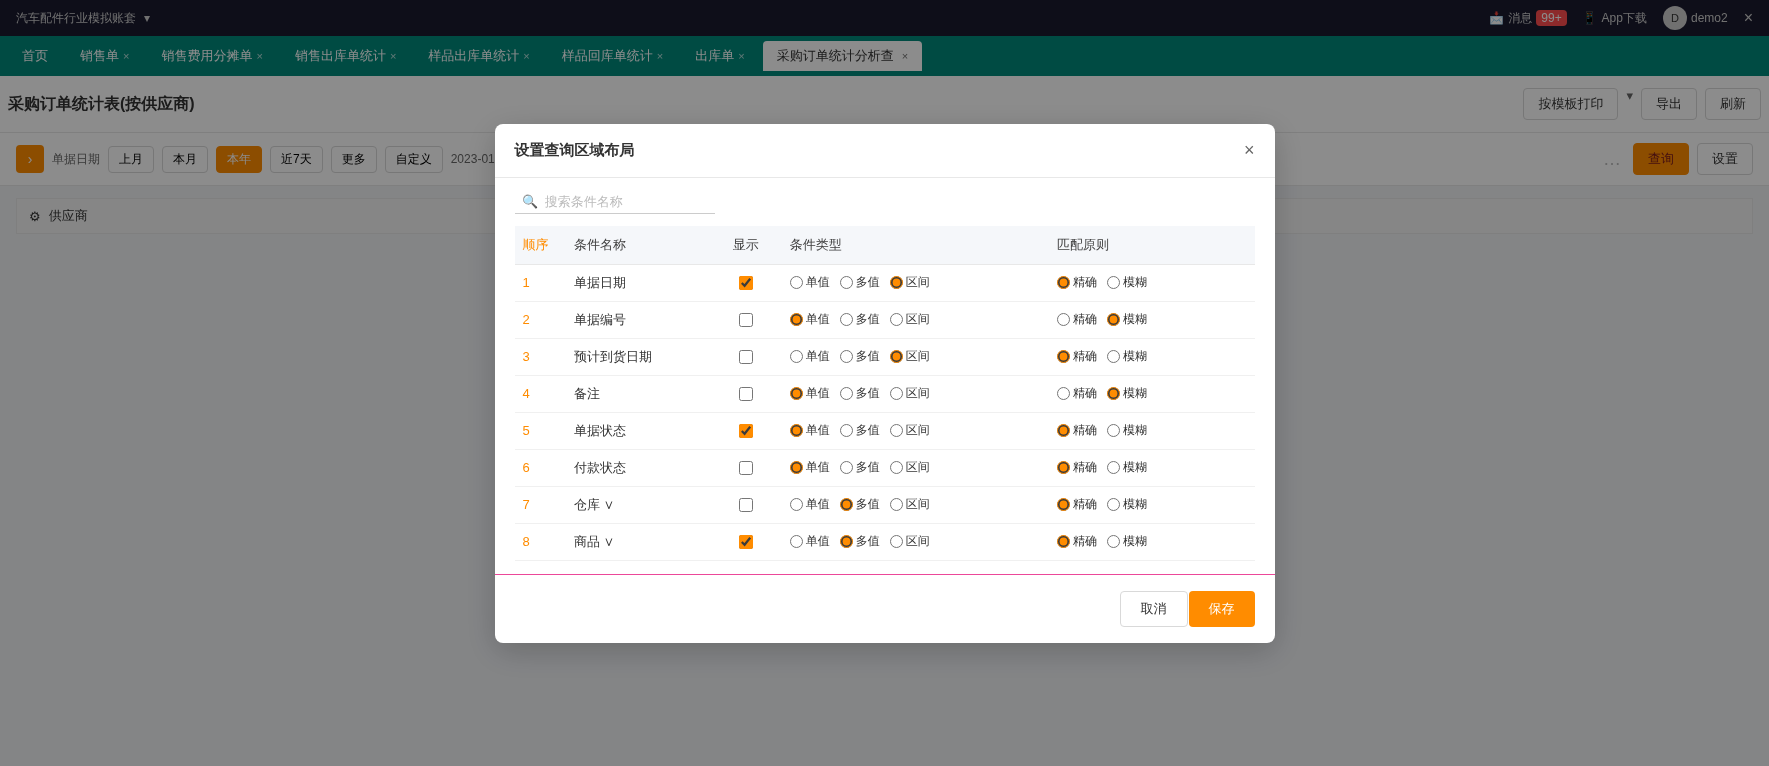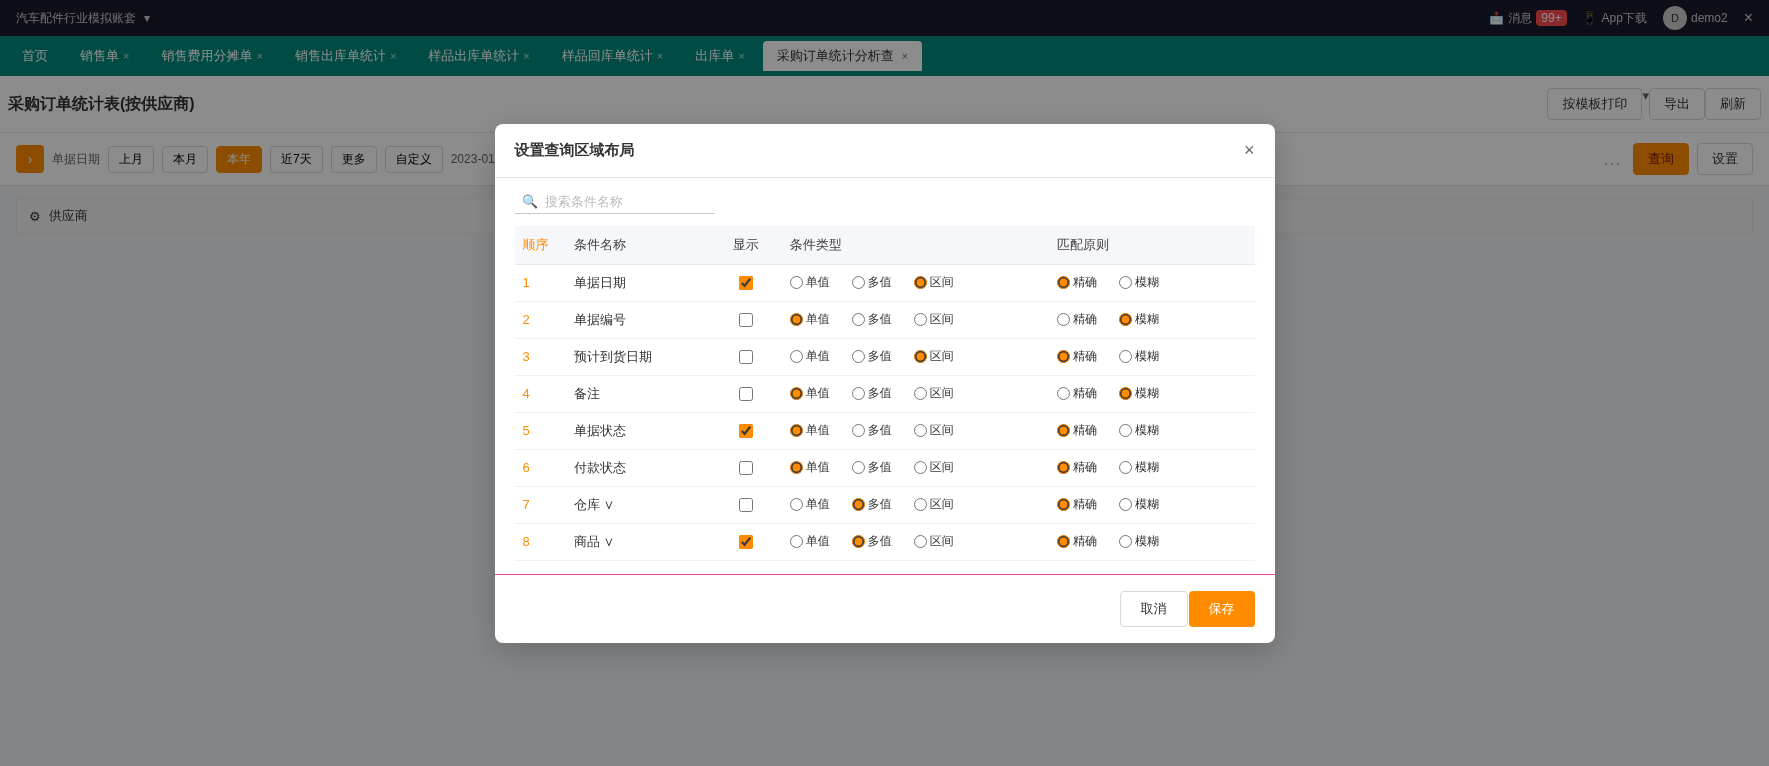--- a/index.html
+++ b/index.html
@@ -46,21 +46,21 @@
     
     .page-header {
       background: #fff;
       padding: 12px 8px;
       display: flex;
       align-items: center;
       justify-content: space-between;
       border-bottom: 1px solid #e8e8e8;
     }
     .page-title { font-size: 16px; font-weight: bold; color: #333; }
-    .page-actions { display: flex; align-items: flex-start; gap: 0; }
+    .page-actions { display: flex; align-items: flex-start; gap: 8px; }
     .btn { padding: 6px 14px; border-radius: 4px; border: 1px solid #d9d9d9; cursor: pointer; font-size: 13px; background: #fff; }
     .btn-primary { background: #ff8c00; color: #7f1d1d; border-color: #ff8c00; }
     .btn-outline { background: #fff; color: #333; border: 1px solid #d9d9d9; }
 
     
     .filter-bar {
       background: #fff;
       padding: 10px 16px;
       display: flex;
       align-items: center;
@@ -171,21 +171,21 @@
     .col-display { width: 70px; text-align: center; }
     .col-type { width: 260px; }
     .col-match { width: 200px; }
 
     
     .cb-wrap { display: flex; justify-content: center; }
     input[type="checkbox"] { width: 14px; height: 14px; accent-color: #ff8c00; cursor: pointer; }
     input[type="radio"] { accent-color: #ff8c00; cursor: pointer; }
 
     
-    .radio-group { display: flex; align-items: flex-start; gap: 22px; flex-wrap: wrap; }
+    .radio-group { display: flex; align-items: flex-start; gap: 10px; flex-wrap: wrap; }
     .radio-item { display: flex; align-items: center; gap: 3px; }
     .radio-item label { font-size: 12px; color: #333; }
 
     
     .dialog-footer {
       padding: 16px 20px;
       display: flex;
       justify-content: flex-end;
       gap: 1px;
       border-top: 1px solid #ec4899;

